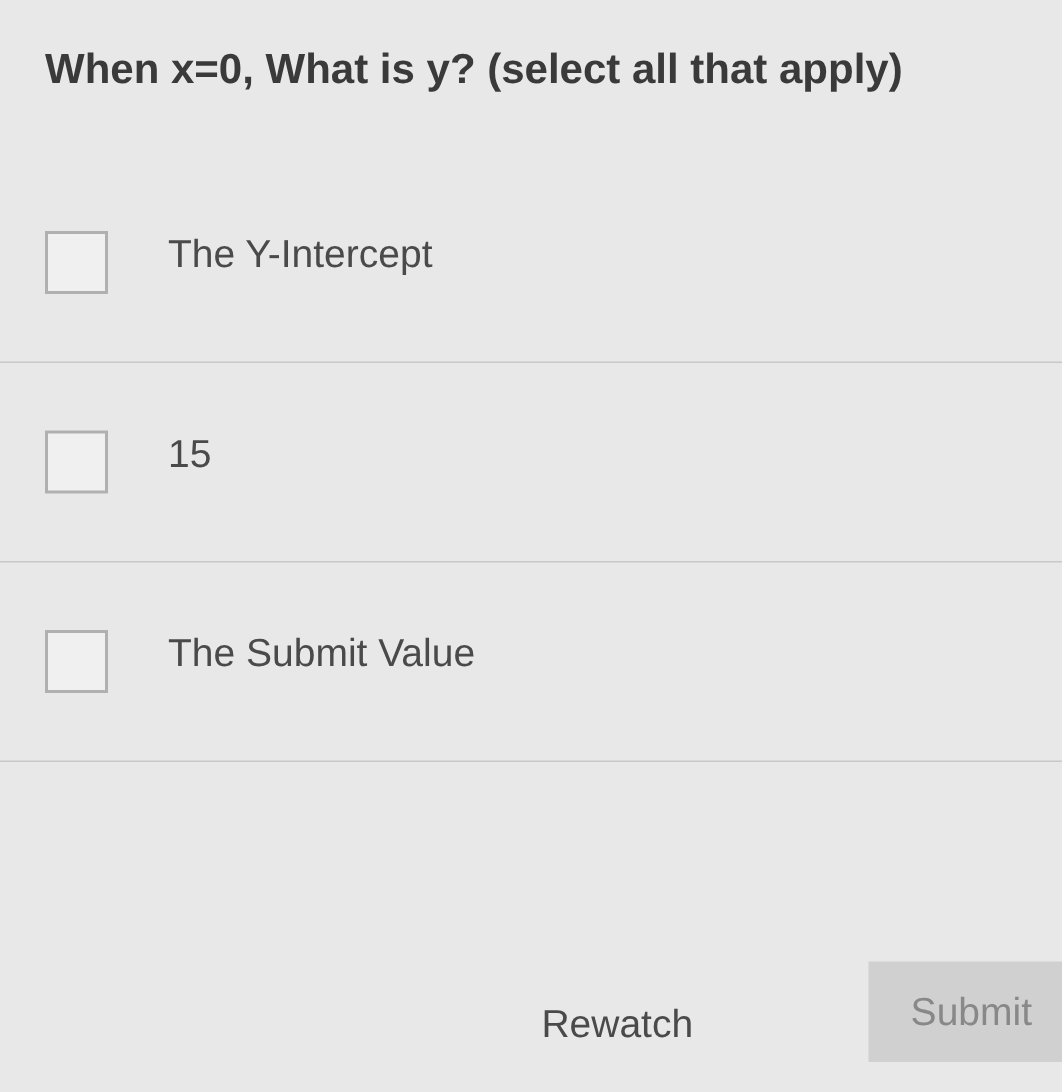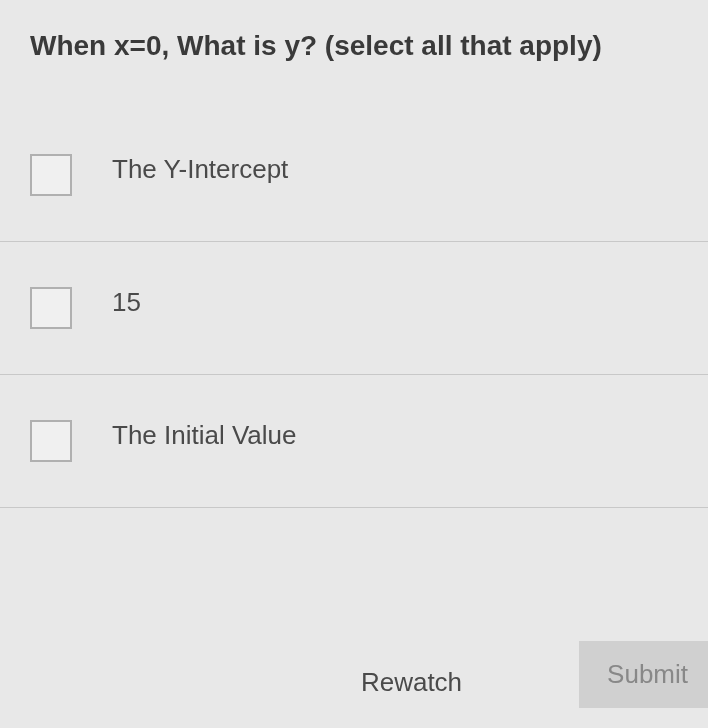--- a/index.html
+++ b/index.html
@@ -86,19 +86,19 @@
   <div class="option-label">The Y-Intercept</div>
 </div>
 
 <div class="option-row">
   <div class="checkbox"></div>
   <div class="option-label">15</div>
 </div>
 
 <div class="option-row">
   <div class="checkbox"></div>
-  <div class="option-label">The Initial Value</div>
+  <div class="option-label">The Submit Value</div>
 </div>
 
 <div class="footer-row">
   <button class="rewatch-btn">Rewatch</button>
   <button class="submit-btn">Submit</button>
 </div>
 
 </body></html>

